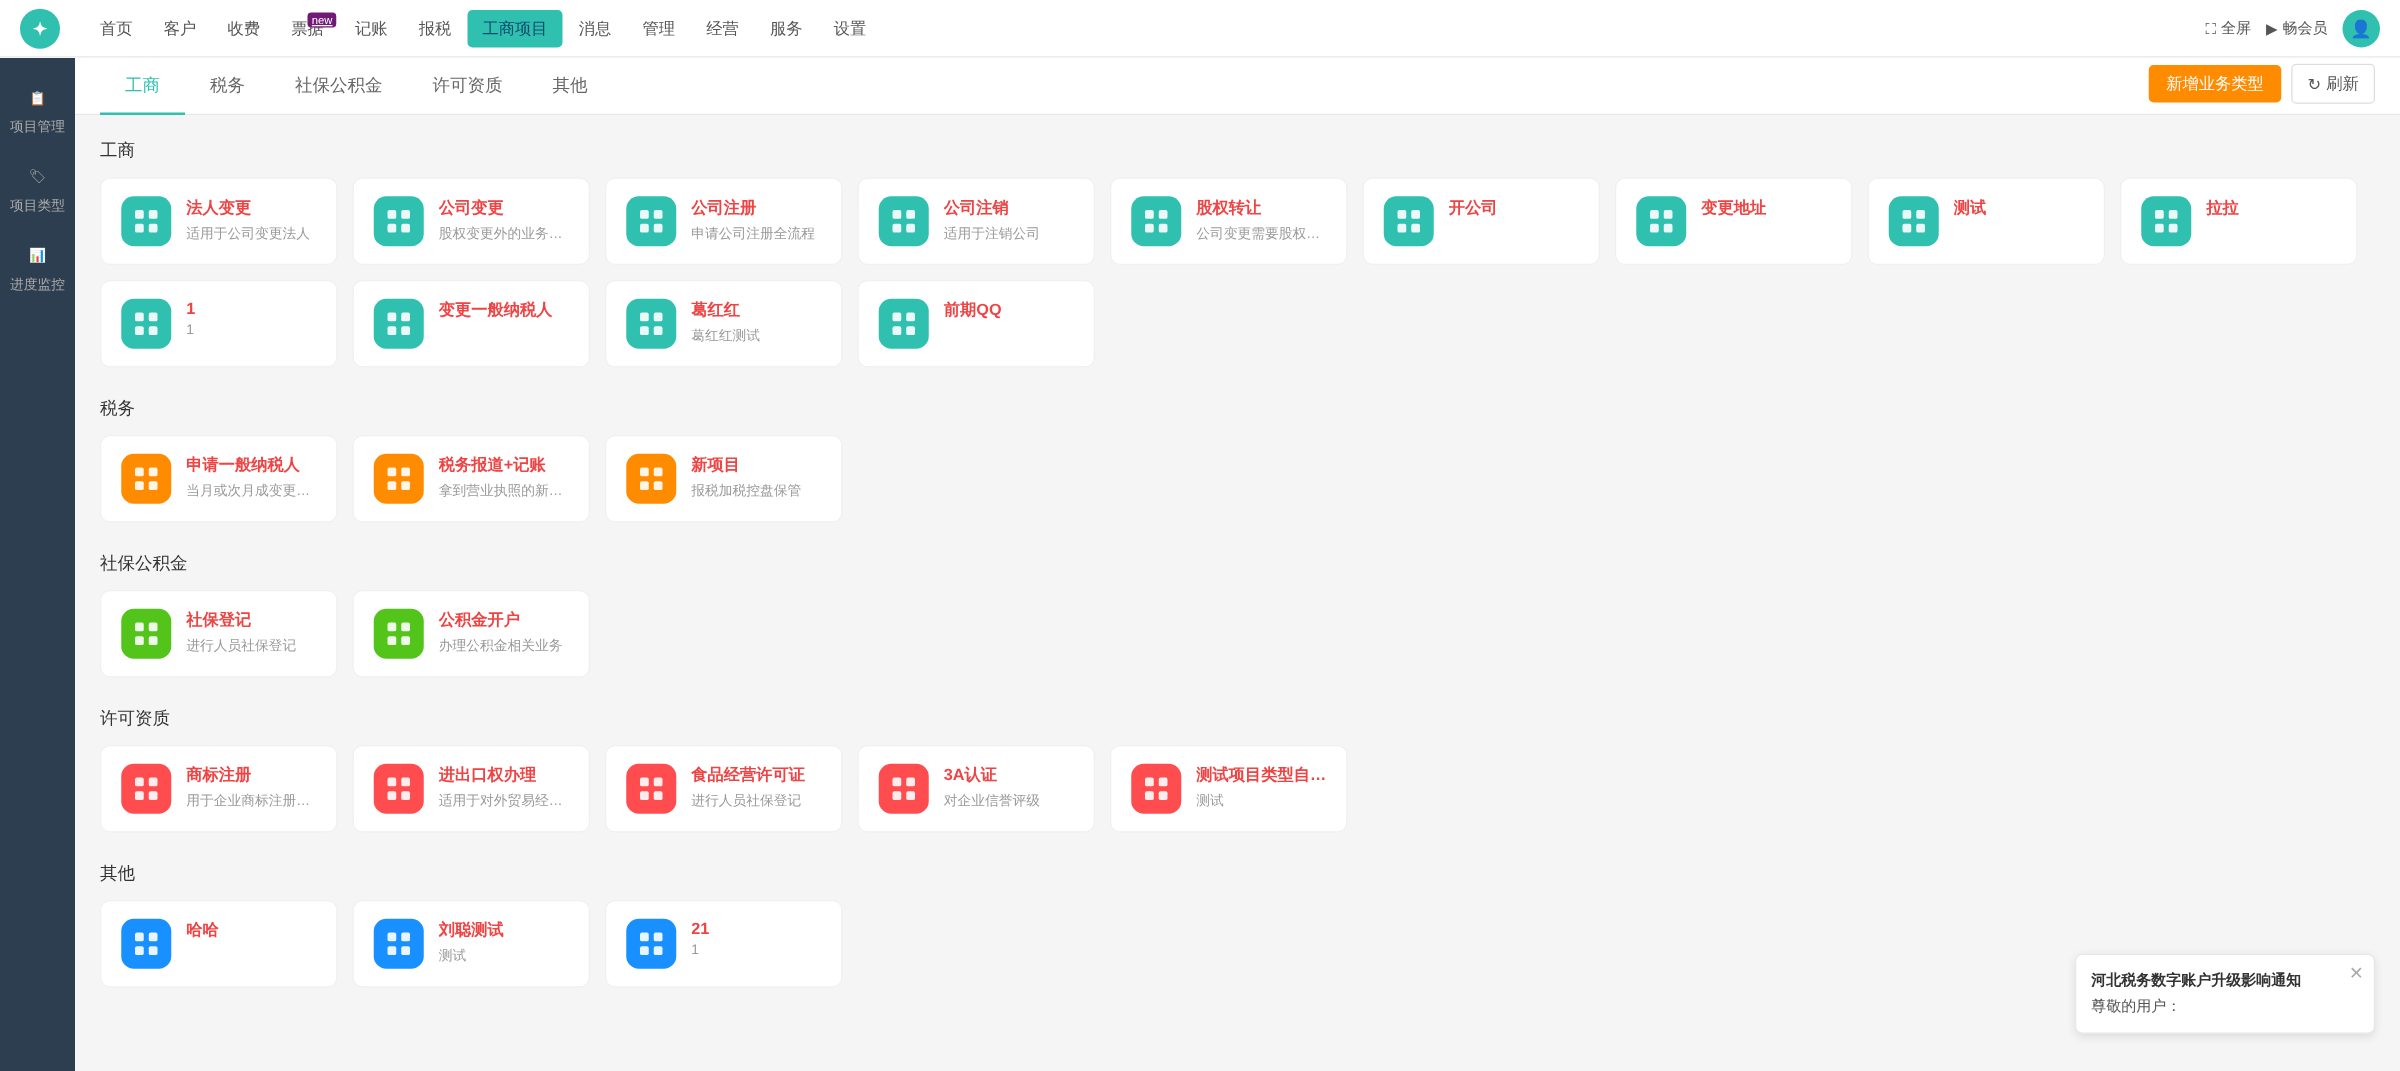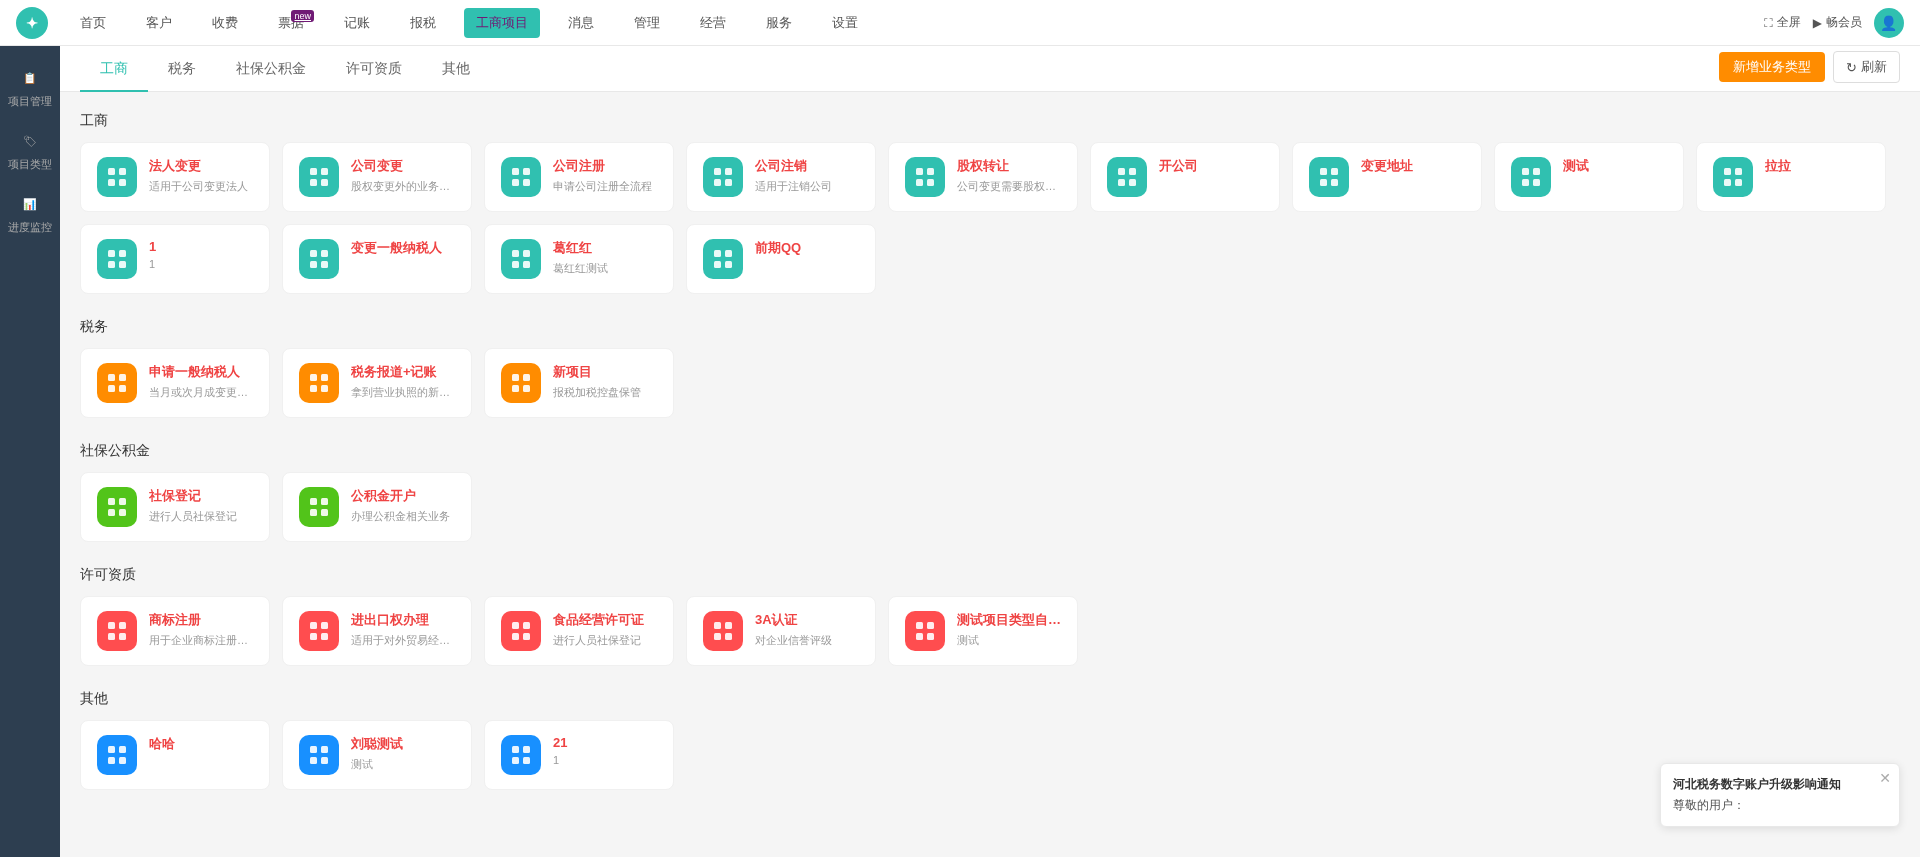--- a/index.html
+++ b/index.html
@@ -20,34 +20,34 @@
     .nav-logo {
       width: 32px; height: 32px;
       background: #30c0b0;
       border-radius: 50%;
       display: flex; align-items: center; justify-content: center;
       color: #fff; font-size: 14px; font-weight: bold;
       margin-right: 20px;
       flex-shrink: 0;
     }
     .nav-items {
-      display: flex; align-items: center; gap: 16px; flex: 1;
+      display: flex; align-items: center; gap: 1px; flex: 1;
     }
     .nav-item {
       padding: 6px 12px;
       cursor: pointer;
       border-radius: 4px;
       color: #555;
       font-size: 13px;
       position: relative;
       white-space: nowrap;
     }
     .nav-item.active {
       background: #30c0b0;
-      color: #701a75;
+      color: #0c4a6e;
       border-radius: 4px;
     }
     .nav-item .badge {
       position: absolute;
       top: 2px; right: 2px;
       background: #701a75;
       color: #fff;
       font-size: 9px;
       padding: 1px 3px;
       border-radius: 3px;

